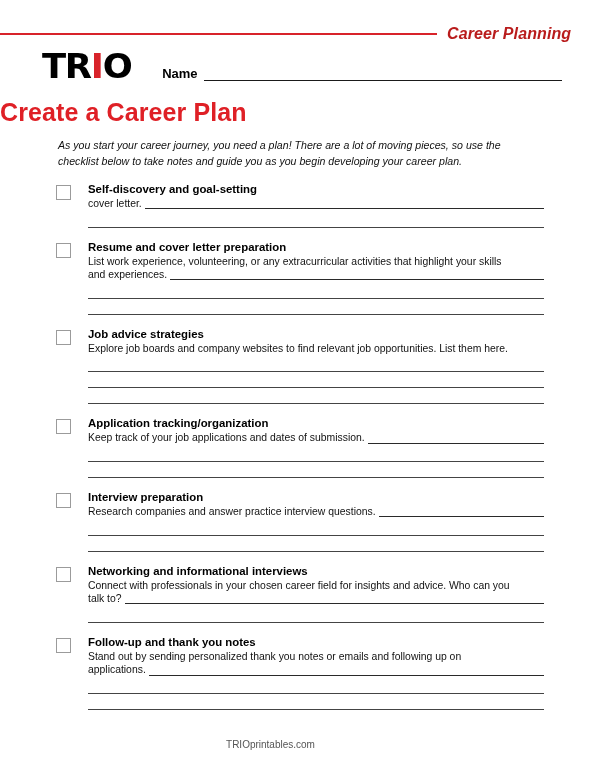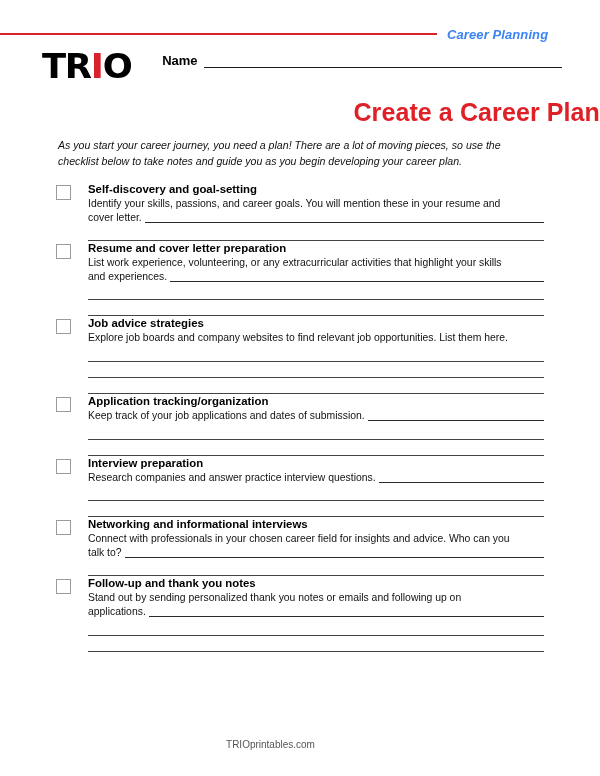--- a/index.html
+++ b/index.html
@@ -33,25 +33,25 @@
     display: flex;
     align-items: center;
   }
   .topbar-rule {
     height: 2px;
     background: #D8232A;
     width: 437px;
     margin-right: 10px;
   }
   .topbar-label {
-    font-size: 13px;
+    font-size: 16px;
     font-weight: bold;
     font-style: italic;
     letter-spacing: 0.1px;
-    color: #3b82f6;
+    color: #b91c1c;
     white-space: nowrap;
   }
 
   
   .logo-row {
     position: absolute;
     top: 48px;
     left: 42px;
     width: 520px;
     height: 36px;
@@ -70,42 +70,42 @@
     color: #000000;
     margin-bottom: 1px;
   }
   .logo .red { color: #D8232A; }
 
   .name-wrap {
     display: flex;
     align-items: flex-end;
     margin-left: 34px;
     flex: 1;
-    margin-bottom: 16px;
+    margin-bottom: 3px;
   }
   .name-label {
     font-size: 13px;
     font-weight: bold;
     color: #000;
     white-space: nowrap;
   }
   .name-line {
     flex: 1;
     border-bottom: 1px solid #1a1a1a;
     margin-left: 6px;
     height: 11px;
   }
 
   
   .title {
     position: absolute;
     top: 98px;
     left: 0;
     width: 600px;
-    text-align: right;
+    text-align: left;
     font-size: 25px;
     font-weight: bold;
     color: #DF2026;
     letter-spacing: 0.1px;
   }
 
   
   .intro {
     position: absolute;
     top: 138px;
@@ -120,21 +120,21 @@
   
   .checklist {
     position: absolute;
     top: 182px;
     left: 56px;
     width: 488px;
   }
   .item {
     position: relative;
     padding-left: 32px;
-    margin-bottom: 0;
+    margin-bottom: 12px;
   }
   .checkbox {
     position: absolute;
     left: 0;
     top: 3px;
     width: 15px;
     height: 15px;
     border: 1px solid #9b9b9b;
     background: #ffffff;
     box-sizing: border-box;
@@ -200,21 +200,20 @@
 
   <div class="title">Create a Career Plan</div>
 
   <div class="intro">As you start your career journey, you need a plan! There are a lot of moving pieces, so use the checklist below to take notes and guide you as you begin developing your career plan.</div>
 
   <div class="checklist">
       <div class="item">
         <div class="checkbox"></div>
         <div class="item-title">Self-discovery and goal-setting</div>
         <div class="item-desc">
-          <div>Identify your skills, passions, and career goals. You will mention these in your resume and</div>
           <div class="desc-inline">
             <span class="txt">cover letter.</span>
             <span class="rule"></span>
           </div>
         </div>
         <div class="blank-line first"></div>
       </div>
       <div class="item">
         <div class="checkbox"></div>
         <div class="item-title">Resume and cover letter preparation</div>

